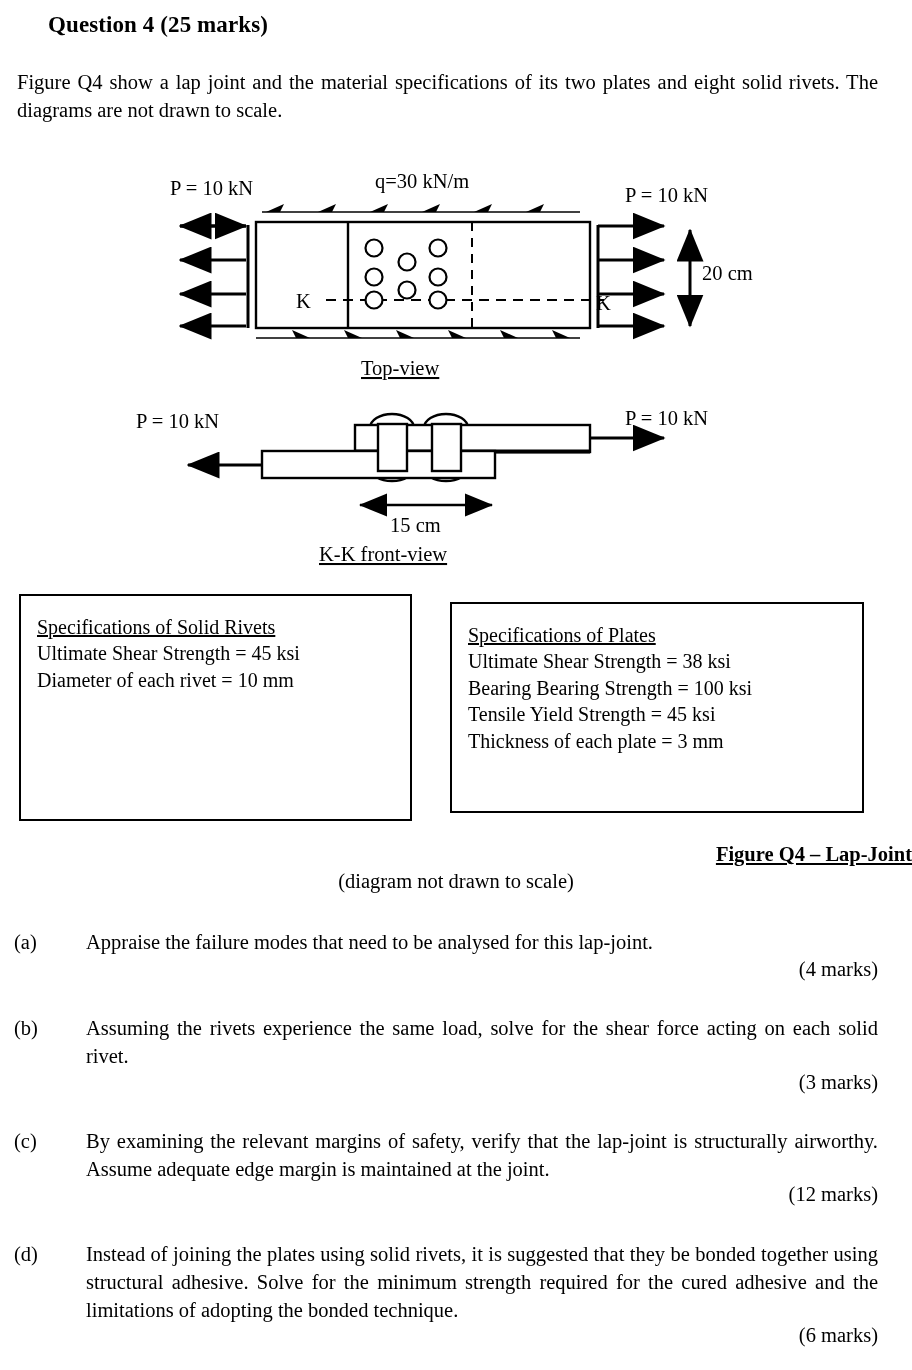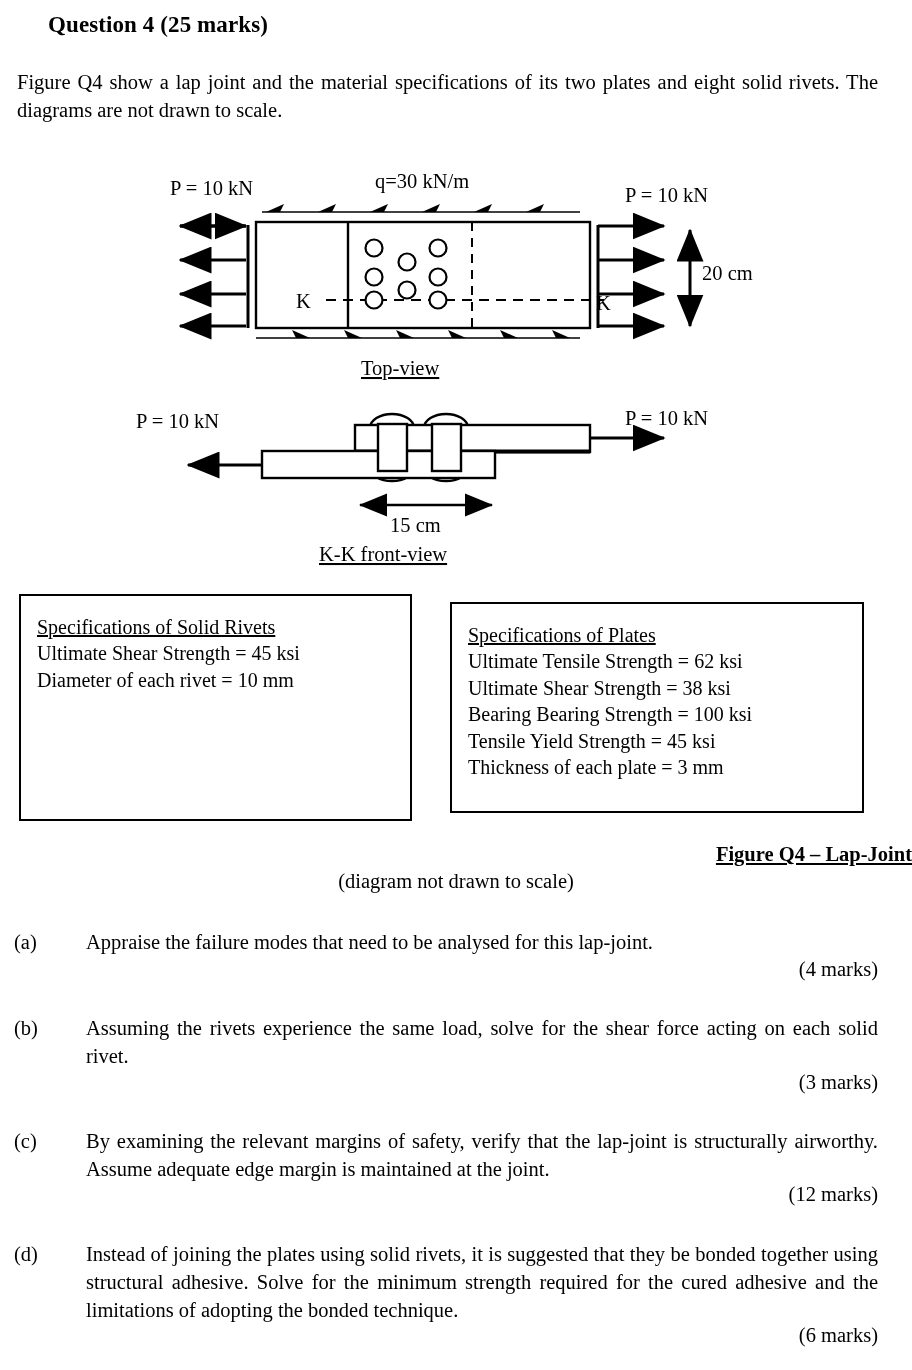--- a/index.html
+++ b/index.html
@@ -256,21 +256,20 @@
     <div class="spec-inner">
       <div class="spec-head">Specifications of Solid Rivets</div>
       <div class="spec-line">Ultimate Shear Strength = 45 ksi</div>
       <div class="spec-line">Diameter of each rivet = 10 mm</div>
     </div>
   </div>
 
   <div class="spec-box" id="spec-plates">
     <div class="spec-inner">
       <div class="spec-head">Specifications of Plates</div>
-      <div class="spec-line">Ultimate Tensile Strength = 62 ksi</div>
       <div class="spec-line">Ultimate Shear Strength = 38 ksi</div>
       <div class="spec-line">Bearing Bearing Strength = 100 ksi</div>
       <div class="spec-line">Tensile Yield Strength = 45 ksi</div>
       <div class="spec-line">Thickness of each plate = 3 mm</div>
     </div>
   </div>
 
   <div class="fig-caption">Figure Q4 – Lap-Joint</div>
   <div class="fig-subcaption">(diagram not drawn to scale)</div>
 

